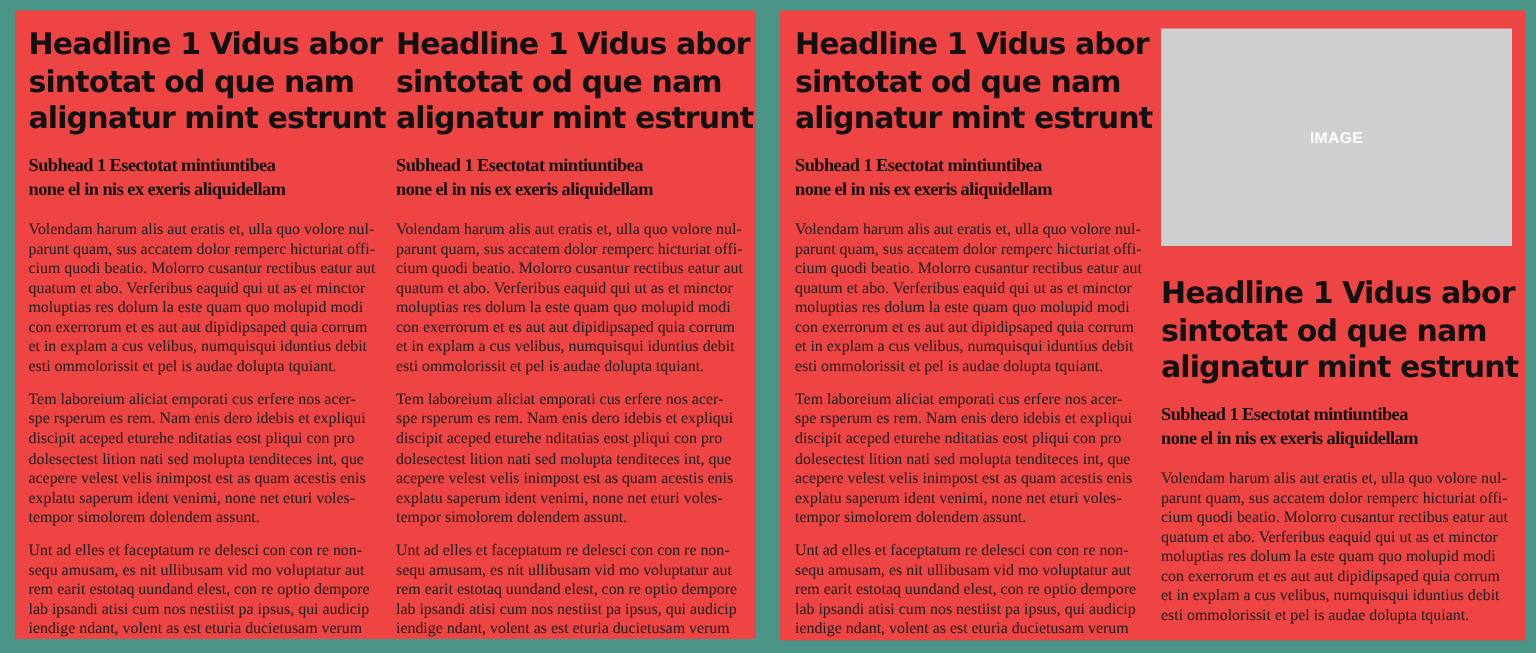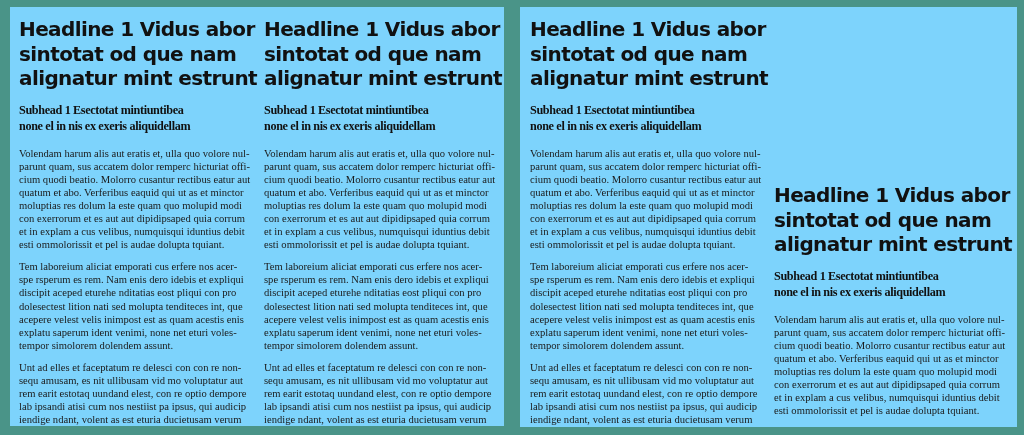--- a/index.html
+++ b/index.html
@@ -8,21 +8,21 @@
     }
     body {
       width: 1024px;
       height: 435px;
       background: #4a9488;
       position: relative;
       overflow: hidden;
     }
     .panel {
       position: absolute;
-      background: #7dd3fc;
+      background: #ef4444;
       overflow: hidden;
     }
     #panel-1 { left: 10px; top: 7px; width: 494px; height: 419px; }
     #panel-2 { left: 520px; top: 7px; width: 497px; height: 420px; }
 
     .col {
       position: absolute;
       width: 232px;
     }
     .headline {
@@ -197,20 +197,23 @@
       <div class="body-para">
         <div>Unt ad elles et faceptatum re delesci con con re non-</div>
         <div>sequ amusam, es nit ullibusam vid mo voluptatur aut</div>
         <div>rem earit estotaq uundand elest, con re optio dempore</div>
         <div>lab ipsandi atisi cum nos nestiist pa ipsus, qui audicip</div>
         <div>iendige ndant, volent as est eturia ducietusam verum</div>
       </div>
     </div>
   </div>
 
+  <div class="image-placeholder">
+    <span class="image-label">IMAGE</span>
+  </div>
 
   <div class="col" style="left:254px; top:176px;">
     <div class="headline">
       <div>Headline 1 Vidus abor</div>
       <div>sintotat od que nam</div>
       <div>alignatur mint estrunt</div>
     </div>
     <div class="subhead">
       <div>Subhead 1 Esectotat mintiuntibea</div>
       <div>none el in nis ex exeris aliquidellam</div>

